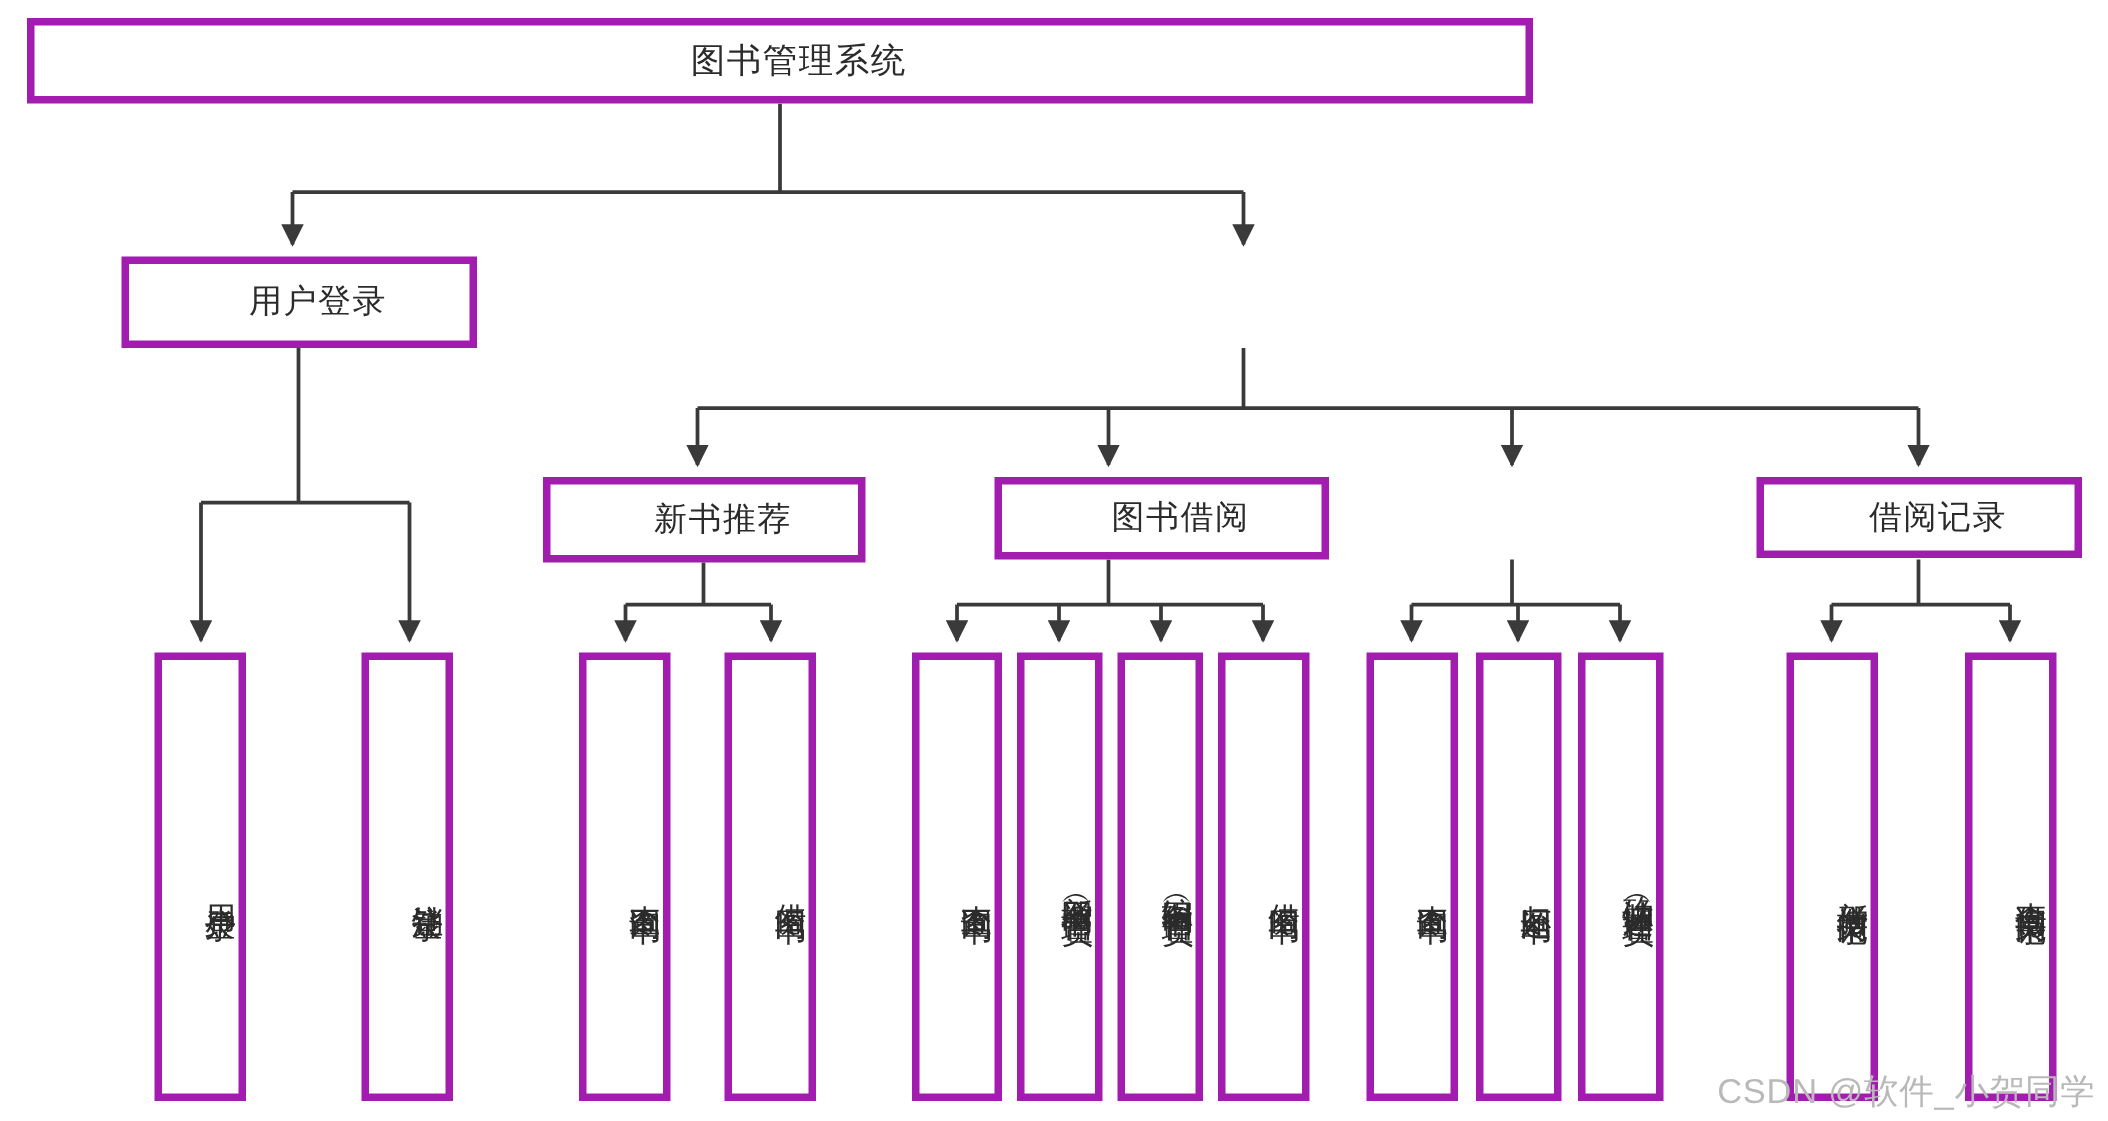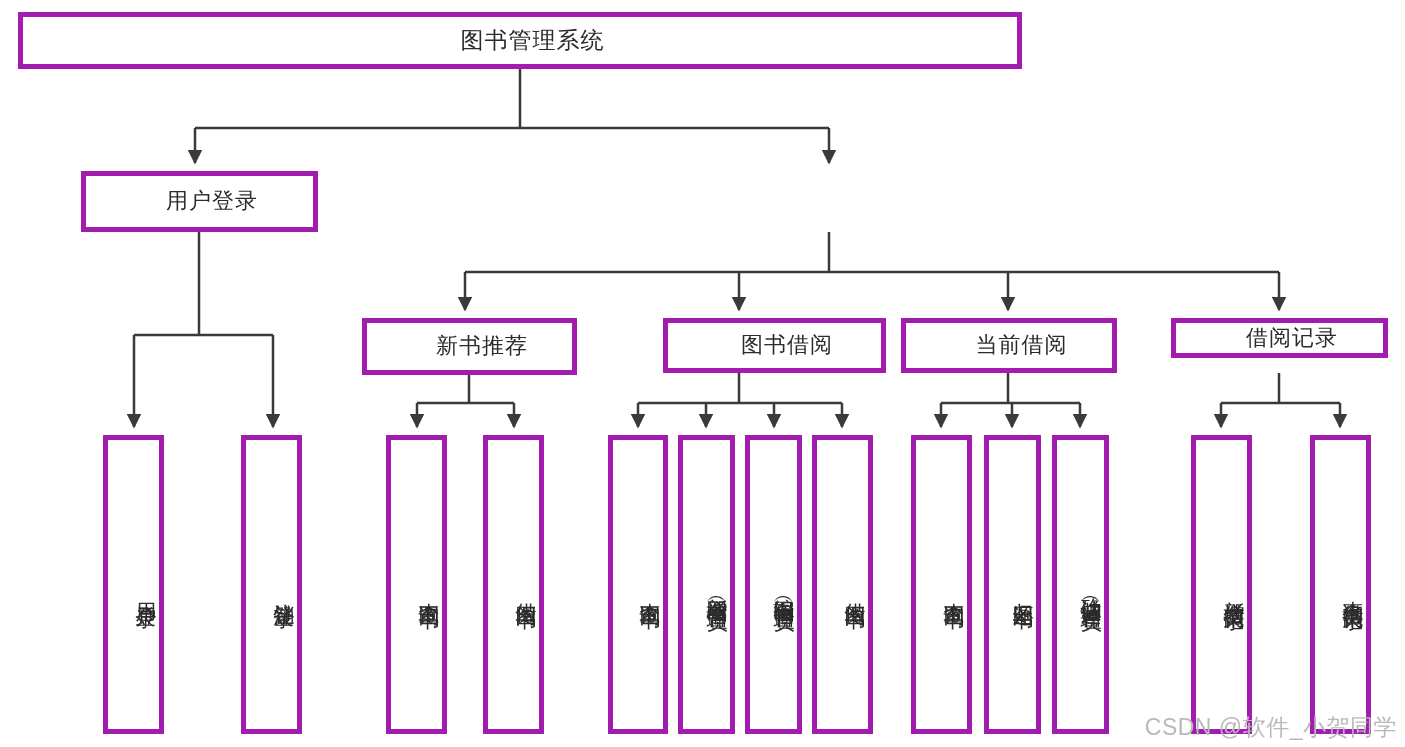--- a/index.html
+++ b/index.html
@@ -136,24 +136,21 @@
   <div class="node horiz" style="left:81px; top:171px; width:237px; height:61px;">
     <span>用户登录</span>
   </div>
 
   <div class="node horiz" style="left:362px; top:318px; width:215px; height:57px;">
     <span>新书推荐</span>
   </div>
   <div class="node horiz" style="left:631px; top:318px; width:223px; height:55px;margin-left:32px;">
     <span>图书借阅</span>
   </div>
-  <div class="node horiz" style="left:901px; top:318px; width:216px; height:55px;">
-    <span>当前借阅</span>
-  </div>
-  <div class="node horiz" style="left:1171px; top:318px; width:217px; height:40px;">
+  <div class="node horiz" style="left:1171px; top:318px; width:217px; height:54px;">
     <span>借阅记录</span>
   </div>
 
   <div class="node leaf" style="left:103px; top:435px; width:61px; height:299px;">
     <span class="leaf-text">用户登录</span>
   </div>
   <div class="node leaf" style="left:241px; top:435px; width:61px; height:299px;">
     <span class="leaf-text">注销登录</span>
   </div>
   <div class="node leaf" style="left:386px; top:435px; width:61px; height:299px;">

